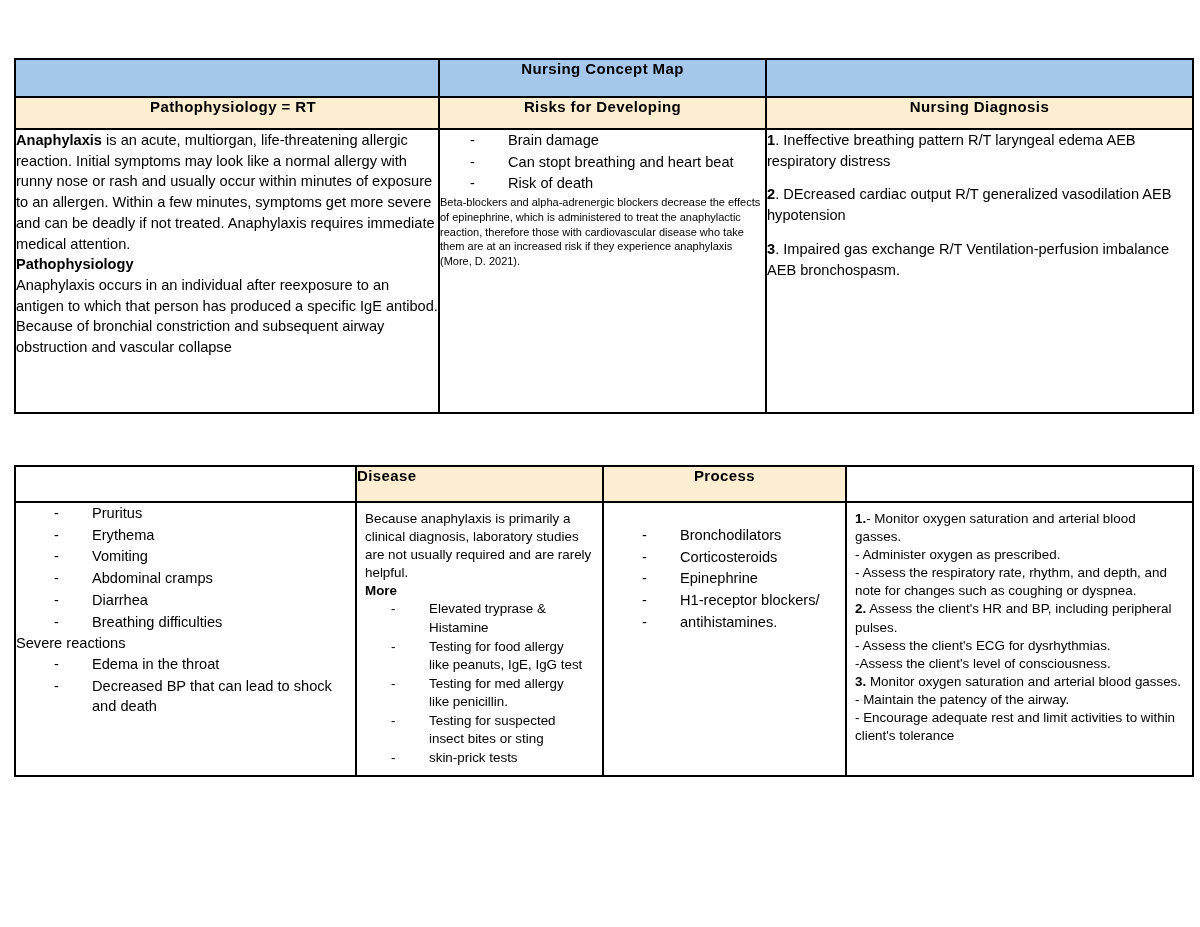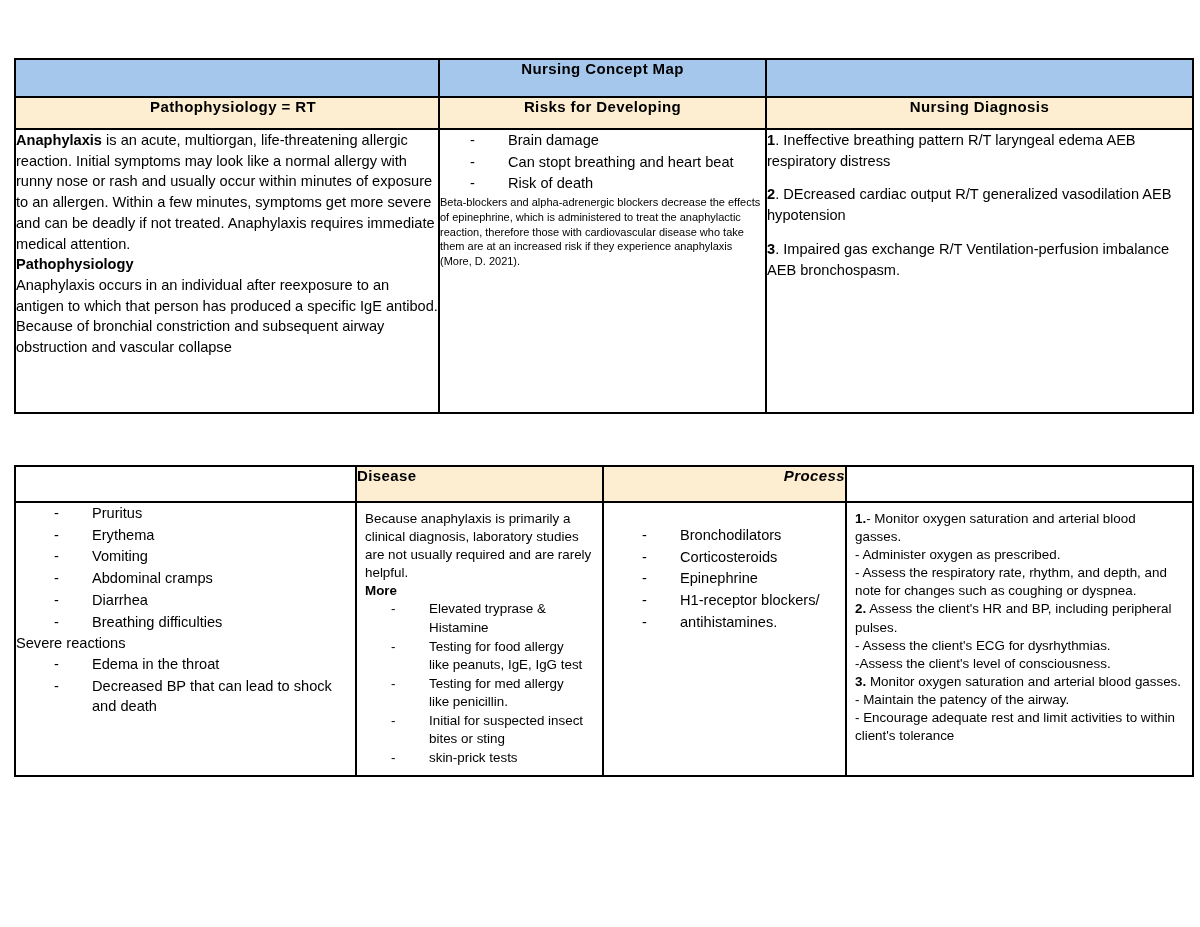--- a/index.html
+++ b/index.html
@@ -52,27 +52,26 @@
     vertical-align: middle;
   }
   .hdr-right {
     font-weight: bold;
     font-size: 15px;
     letter-spacing: .4px;
     padding: 6px 8px 7px 4px;
     vertical-align: middle;
   }
   .hdr-left {
-    text-align: right;
+    text-align: center;
     font-weight: bold;
     font-size: 15px;
     letter-spacing: .4px;
     padding: 6px 4px 7px 7px;
     vertical-align: middle;
-    font-style: italic;
   }
   .field {
     font-weight: bold;
     font-size: 15px;
     letter-spacing: .3px;
     padding: 6px 4px 7px 7px;
     vertical-align: middle;
     white-space: nowrap;
   }
   .field .val {
@@ -202,21 +201,21 @@
           </ul>
         </td>
 
         <td class="fill-white body-cell tiny">
           <p>Because anaphylaxis is primarily a clinical diagnosis, laboratory studies are not usually required and are rarely helpful.</p>
           <p class="b">More</p>
           <ul class="dash indent-sm">
             <li>Elevated tryprase &amp; Histamine</li>
             <li>Testing for food allergy like peanuts, IgE, IgG test</li>
             <li>Testing for med allergy like penicillin.</li>
-            <li>Initial for suspected insect bites or sting</li>
+            <li>Testing for suspected insect bites or sting</li>
             <li>skin-prick tests</li>
           </ul>
         </td>
 
         <td class="fill-white body-cell">
           <ul class="dash indent-lg" style="margin-top:22px;">
             <li>Bronchodilators</li>
             <li>Corticosteroids</li>
             <li>Epinephrine</li>
             <li>H1-receptor blockers/</li>

